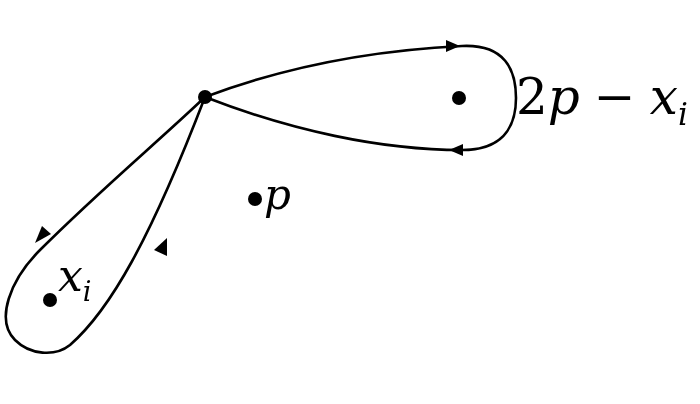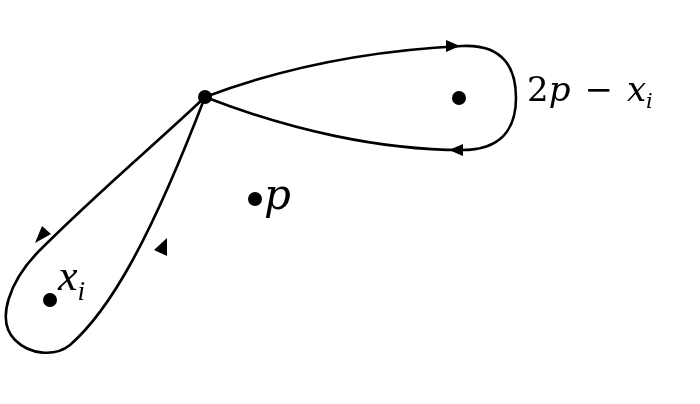--- a/index.html
+++ b/index.html
@@ -28,20 +28,20 @@
     <circle cx="205" cy="97" r="7" fill="#000"></circle>
     <circle cx="459" cy="98" r="7" fill="#000"></circle>
     <circle cx="255" cy="199" r="7" fill="#000"></circle>
     <circle cx="50" cy="300" r="7" fill="#000"></circle>
   </svg>
 
   <div class="lbl" style="left:264px; top:174px; font-size:42px;">
     <span>p</span>
   </div>
 
-  <div class="lbl" style="left:58px; top:254px; font-size:44px;font-family:Liberation Serif, serif;">
+  <div class="lbl" style="left:58px; top:254px; font-size:44px;">
     <span>x</span><sub>i</sub>
   </div>
 
-  <div class="lbl" style="left:516px; top:72px; font-size:34px;padding-left:11px;">
+  <div class="lbl" style="left:516px; top:72px; font-size:50px;">
     <span class="up">2</span><span>p</span><span class="up" style="margin:0 14px;">−</span><span>x</span><sub>i</sub>
   </div>
 </div>
 
 </body></html>

